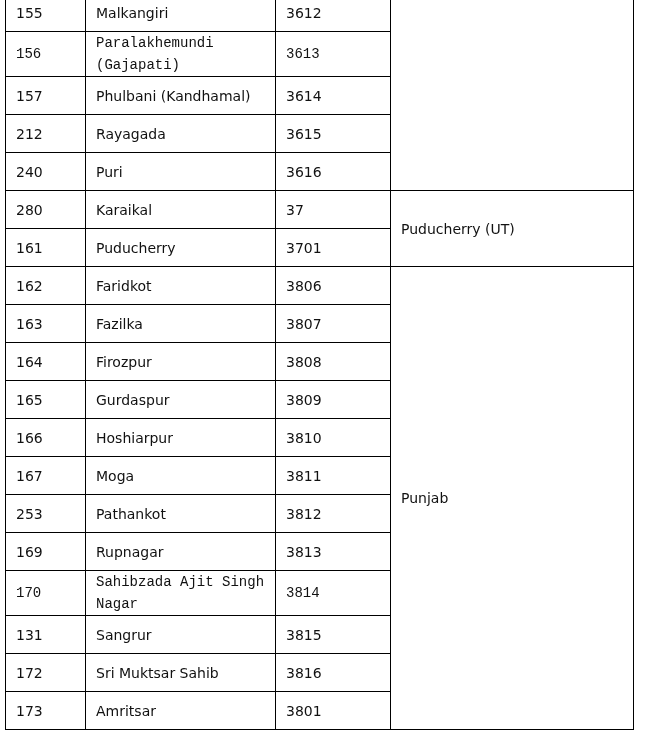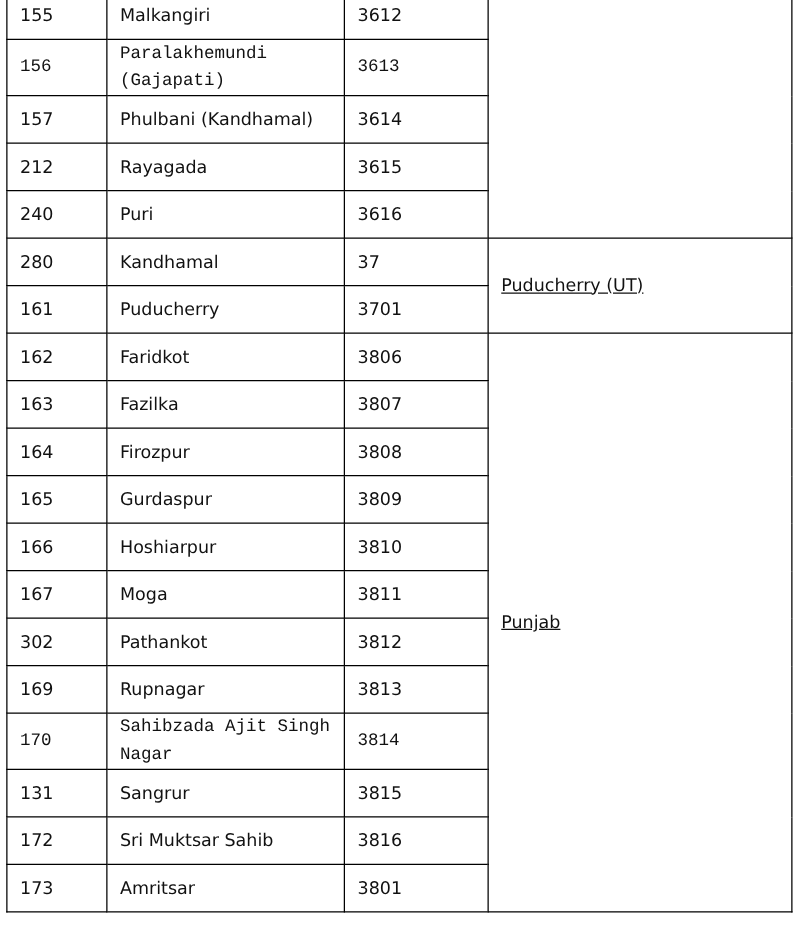--- a/index.html
+++ b/index.html
@@ -3,21 +3,21 @@
 <meta charset="utf-8">
 <style>
   html, body { margin: 0; padding: 0; background: #ffffff; }
   body { width: 649px; height: 745px; overflow: hidden; position: relative; font-family: "DejaVu Sans", "Liberation Sans", sans-serif; }
   .table-wrap { position: absolute; left: 5px; top: -7px; }
   table { border-collapse: collapse; table-layout: fixed; }
   td { border: 1px solid #000; padding: 0 10px; font-size: 14px; color: #111; vertical-align: middle; line-height: 22px; }
   td.c1 { width: 59px; }
   td.c2 { width: 169px; }
   td.c3 { width: 94px; }
-  td.c4 { width: 222px; text-decoration: underline; }
+  td.c4 { width: 222px; }
   tr.r { height: 38px; }
   tr.r2 { height: 44px; font-family: Liberation Mono, monospace; }
 </style>
 </head>
 <body>
 
 <div class="table-wrap">
 <table>
   <tbody>
     <tr class="r" style="height:38px">
@@ -41,21 +41,21 @@
       <td class="c2">Rayagada</td>
       <td class="c3">3615</td>
     </tr>
     <tr class="r">
       <td class="c1">240</td>
       <td class="c2">Puri</td>
       <td class="c3">3616</td>
     </tr>
     <tr class="r">
       <td class="c1">280</td>
-      <td class="c2">Kandhamal</td>
+      <td class="c2">Karaikal</td>
       <td class="c3">37</td>
       <td class="c4" rowspan="2">Puducherry (UT)</td>
     </tr>
     <tr class="r">
       <td class="c1">161</td>
       <td class="c2">Puducherry</td>
       <td class="c3">3701</td>
     </tr>
     <tr class="r">
       <td class="c1">162</td>
@@ -82,21 +82,21 @@
       <td class="c1">166</td>
       <td class="c2">Hoshiarpur</td>
       <td class="c3">3810</td>
     </tr>
     <tr class="r">
       <td class="c1">167</td>
       <td class="c2">Moga</td>
       <td class="c3">3811</td>
     </tr>
     <tr class="r">
-      <td class="c1">302</td>
+      <td class="c1">253</td>
       <td class="c2">Pathankot</td>
       <td class="c3">3812</td>
     </tr>
     <tr class="r">
       <td class="c1">169</td>
       <td class="c2">Rupnagar</td>
       <td class="c3">3813</td>
     </tr>
     <tr class="r2">
       <td class="c1">170</td>

